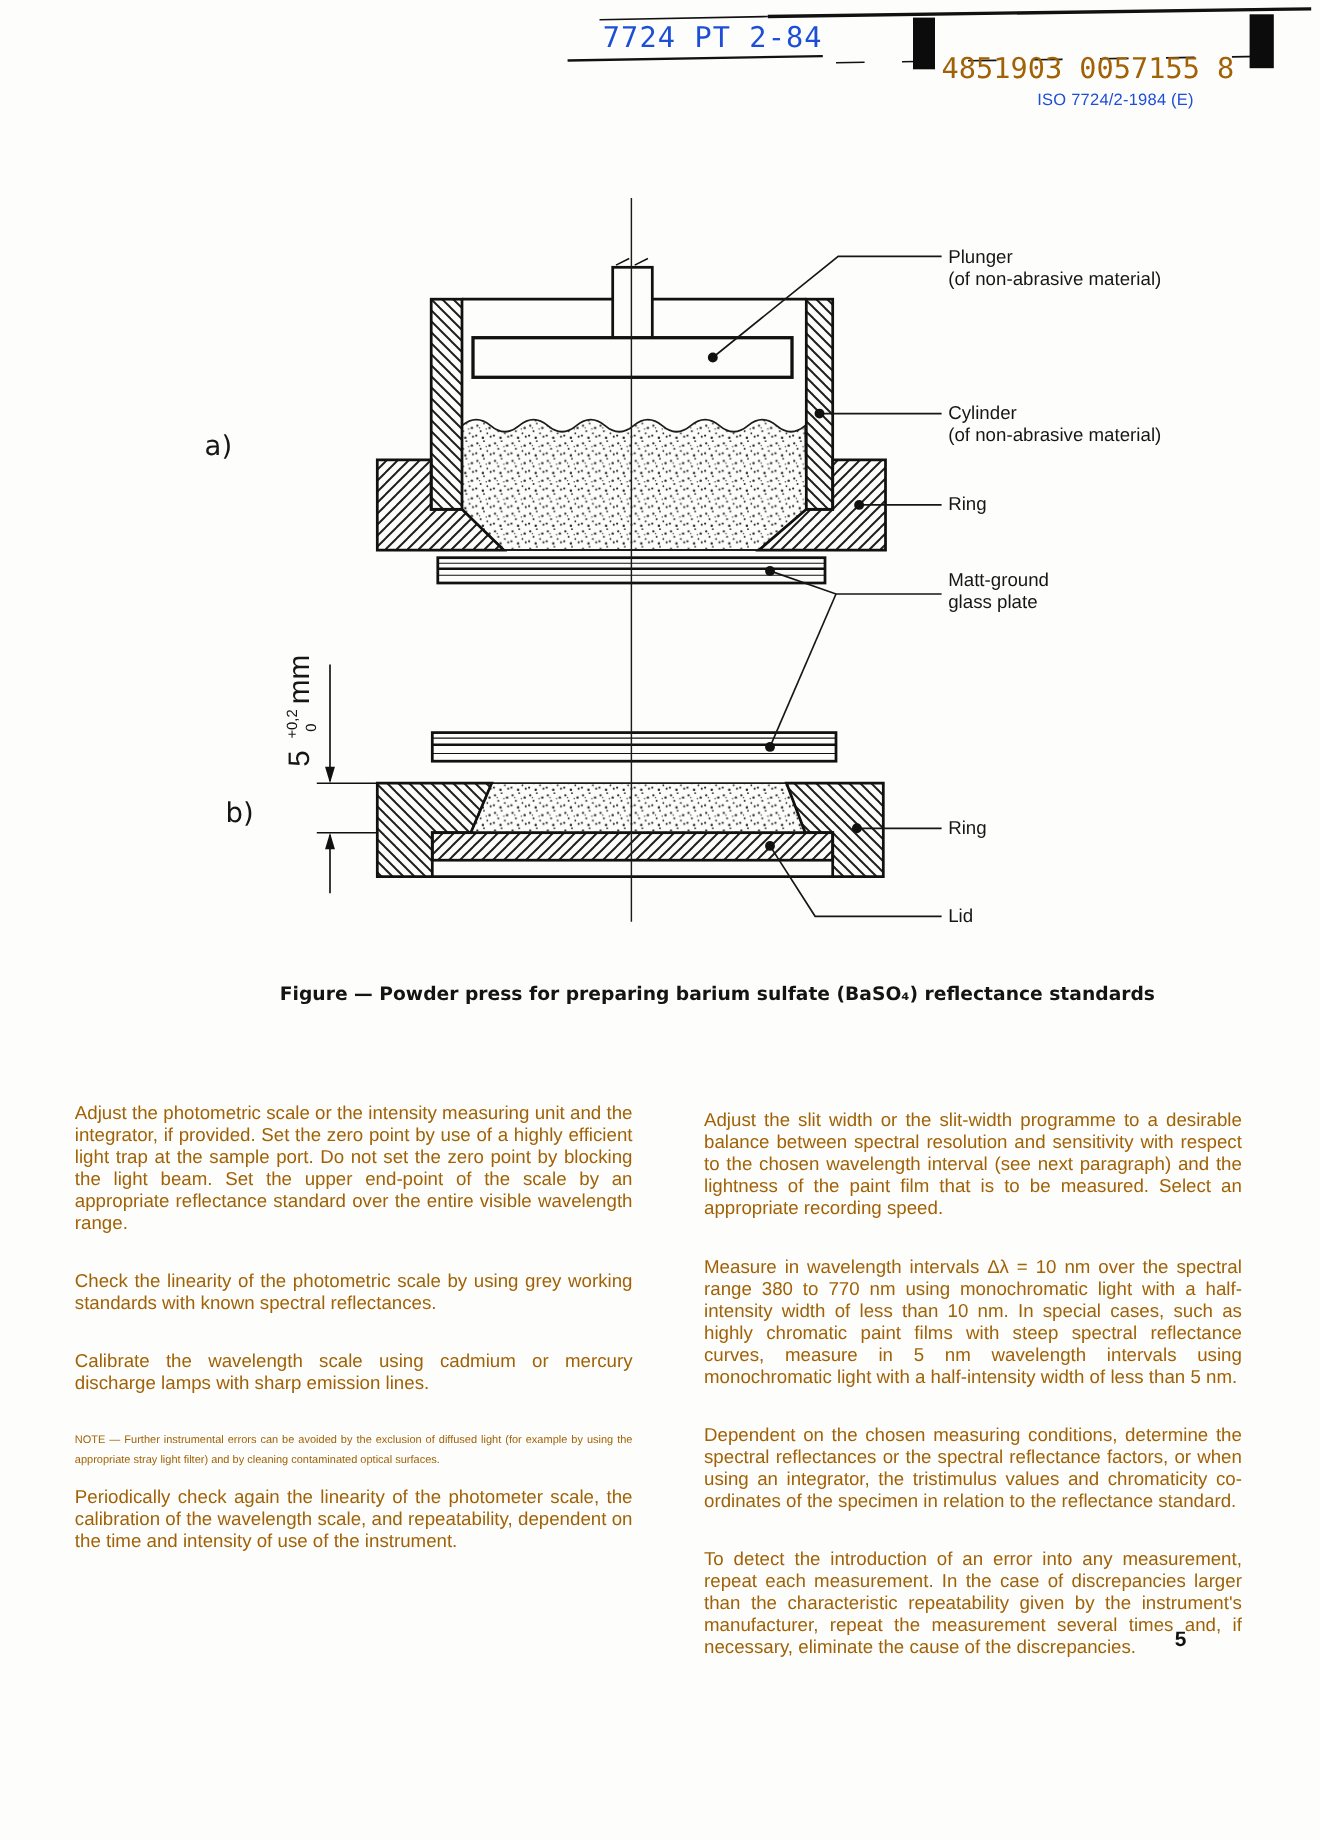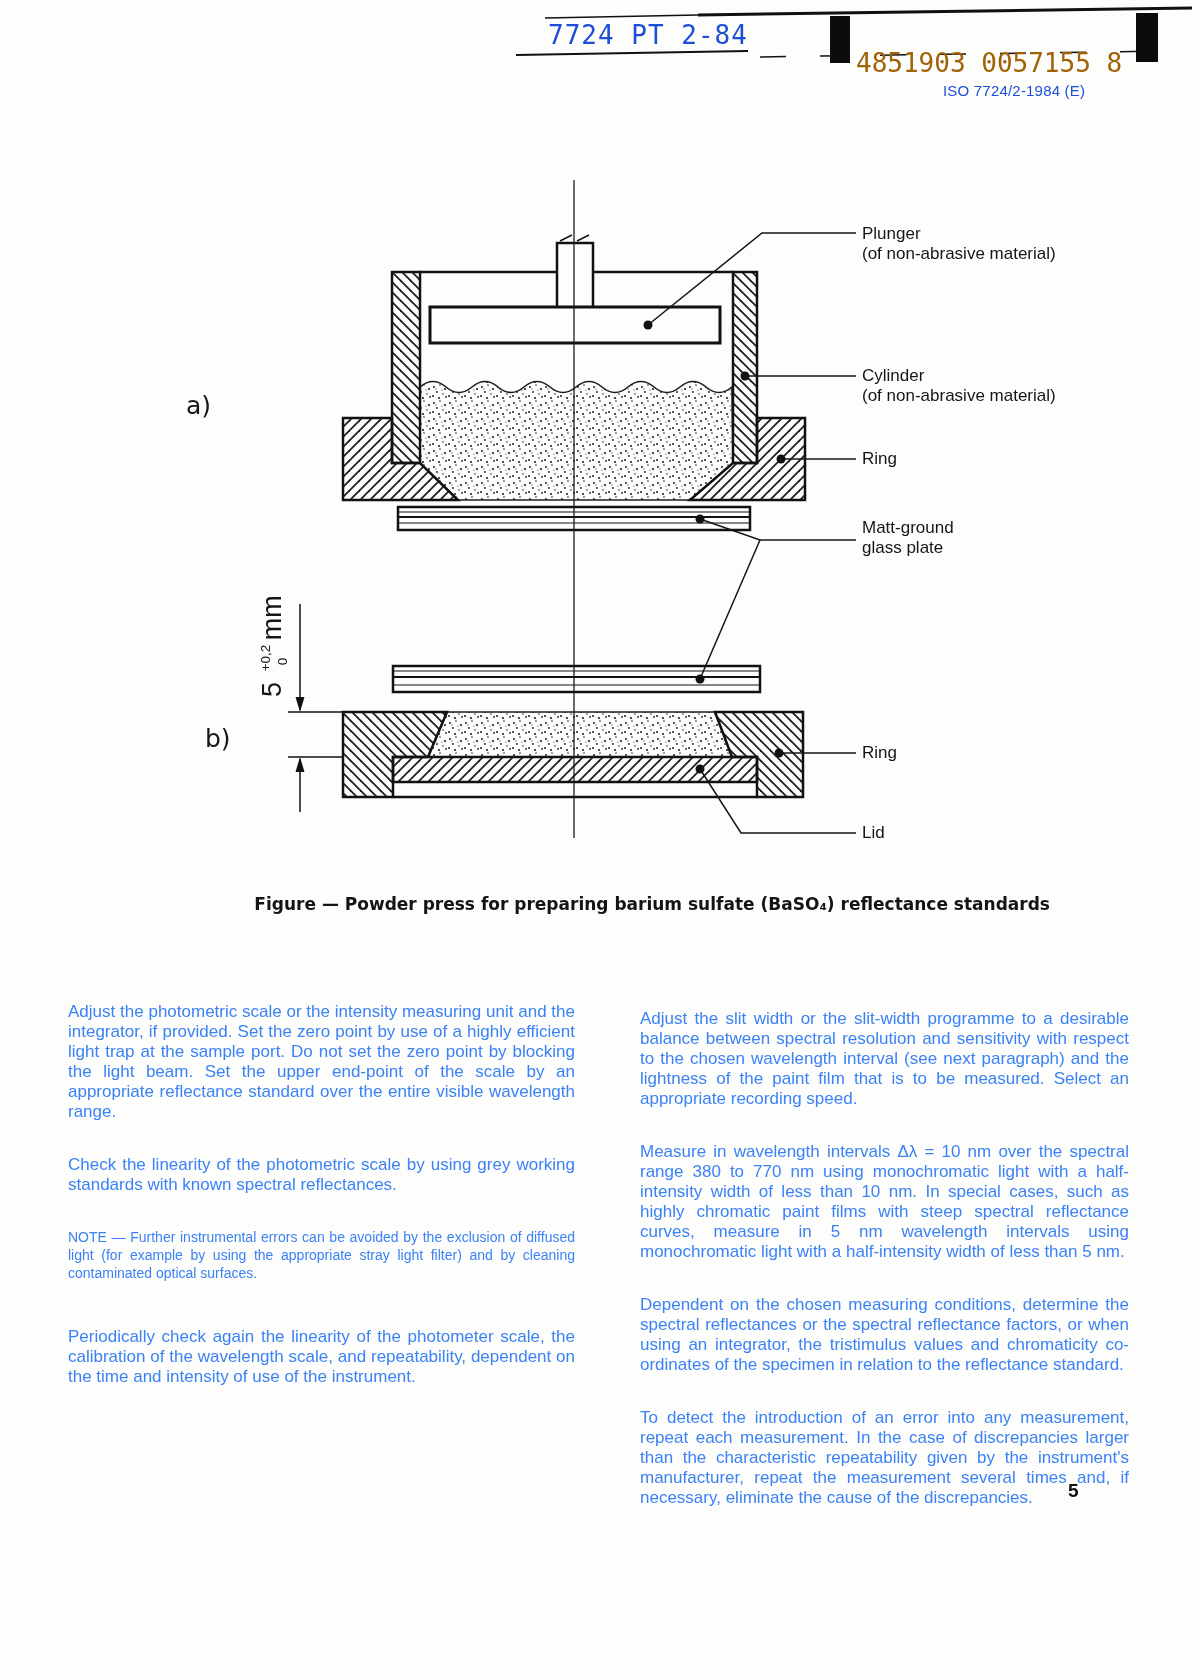--- a/index.html
+++ b/index.html
@@ -5,25 +5,25 @@
   html,body{margin:0;padding:0;background:#d8d8d4;}
   .page{position:relative;width:1200px;height:1673px;background:#fdfdfb;margin:0 auto;
         font-family:"Liberation Sans",sans-serif;color:#1a1a1a;overflow:hidden;}
   .abs{position:absolute;}
   .mono{font-family:"DejaVu Sans Mono",monospace;}
   .doc-code{left:548px;top:20px;font-size:26px;letter-spacing:1px;color:#1d4ed8;}
   .barcode-num{left:856px;top:20px;font-size:26px;letter-spacing:0px;color:#a16207;margin-top:28px;}
   .iso-ref{left:943px;top:82px;font-size:15px;font-weight:normal;letter-spacing:.2px;color:#1d4ed8;}
   .caption{left:150px;top:894px;width:900px;text-align:right;font-weight:bold;
            font-size:17px;font-family:"DejaVu Sans",sans-serif;color:#141414;}
-  .col{position:absolute;text-align:justify;font-size:17px;line-height:20px;color:#3b82f6;}
+  .col{position:absolute;text-align:justify;font-size:17px;line-height:20px;color:#a16207;}
   .col-left{left:68px;top:1002px;width:507px;}
   .col-right{left:640px;top:1009px;width:489px;}
   .col p{margin:0 0 33px 0;}
-  .col p.note{font-size:14px;line-height:18px;margin:0 0 45px 0;}
+  .col p.note{font-size:10px;line-height:18px;margin:0 0 14px 0;}
   .page-num{left:1068px;top:1480px;font-size:19px;font-weight:bold;color:#111;}
   .copyright{left:8px;top:1580px;font-size:20px;line-height:31px;color:#151515;white-space:pre;}
   svg.art{position:absolute;left:0;top:0;}
   svg text{font-family:"Liberation Sans",sans-serif;fill:#161616;}
   svg text.lbl{font-size:17px;}
   svg text.view{font-size:25px;font-family:"DejaVu Sans",sans-serif;}
 </style>
 </head>
 <body>
 
@@ -153,20 +153,21 @@
 
   <div class="abs mono doc-code">7724 PT 2-84</div>
   <div class="abs mono barcode-num">4851903 0057155 8</div>
   <div class="abs iso-ref">ISO 7724/2-1984 (E)</div>
 
   <div class="abs caption">Figure — Powder press for preparing barium sulfate (BaSO₄) reflectance standards</div>
 
   <div class="col col-left">
     <p>Adjust the photometric scale or the intensity measuring unit and the integrator, if provided. Set the zero point by use of a highly efficient light trap at the sample port. Do not set the zero point by blocking the light beam. Set the upper end-point of the scale by an appropriate reflectance standard over the entire visible wavelength range.</p>
     <p>Check the linearity of the photometric scale by using grey working standards with known spectral reflectances.</p>
+    <p>Calibrate the wavelength scale using cadmium or mercury discharge lamps with sharp emission lines.</p>
     <p class="note">NOTE — Further instrumental errors can be avoided by the exclusion of diffused light (for example by using the appropriate stray light filter) and by cleaning contaminated optical surfaces.</p>
     <p>Periodically check again the linearity of the photometer scale, the calibration of the wavelength scale, and repeatability, dependent on the time and intensity of use of the instrument.</p>
   </div>
   <div class="col col-right">
     <p>Adjust the slit width or the slit-width programme to a desirable balance between spectral resolution and sensitivity with respect to the chosen wavelength interval (see next paragraph) and the lightness of the paint film that is to be measured. Select an appropriate recording speed.</p>
     <p>Measure in wavelength intervals Δλ = 10 nm over the spectral range 380 to 770 nm using monochromatic light with a half-intensity width of less than 10 nm. In special cases, such as highly chromatic paint films with steep spectral reflectance curves, measure in 5 nm wavelength intervals using monochromatic light with a half-intensity width of less than 5 nm.</p>
     <p>Dependent on the chosen measuring conditions, determine the spectral reflectances or the spectral reflectance factors, or when using an integrator, the tristimulus values and chromaticity co-ordinates of the specimen in relation to the reflectance standard.</p>
     <p>To detect the introduction of an error into any measurement, repeat each measurement. In the case of discrepancies larger than the characteristic repeatability given by the instrument's manufacturer, repeat the measurement several times and, if necessary, eliminate the cause of the discrepancies.</p>
   </div>
 

